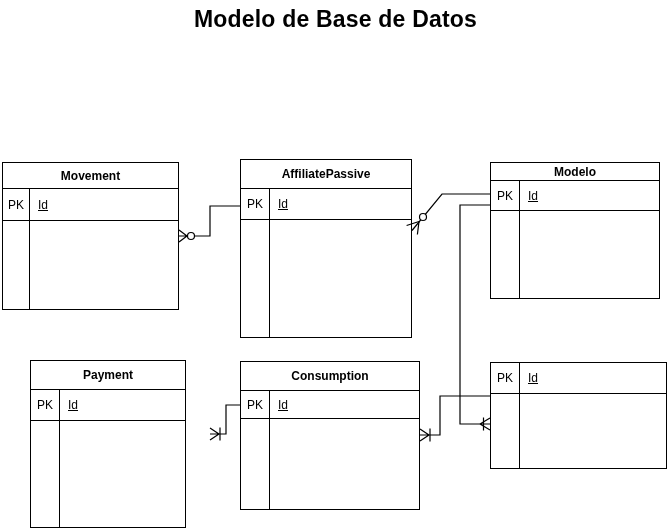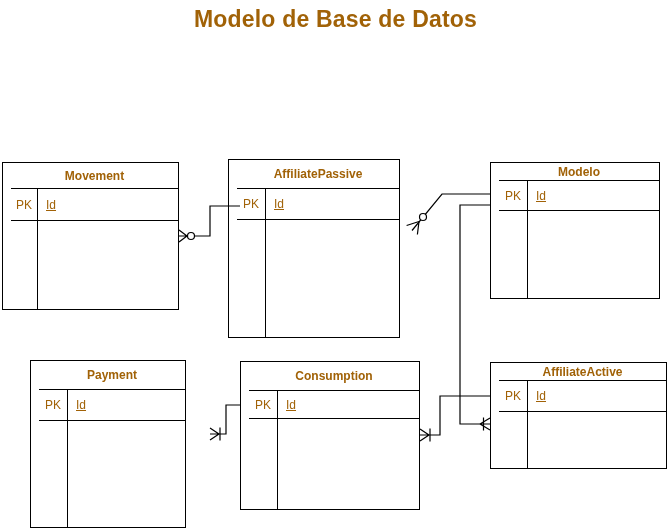--- a/index.html
+++ b/index.html
@@ -1,40 +1,39 @@
 <!DOCTYPE html>
 <html><head>
 <meta charset="utf-8">
 <style>
   html,body{margin:0;padding:0;background:#fff;}
   #canvas{
     position:relative;
     width:671px;height:531px;
     background:#ffffff;
     font-family:"Liberation Sans", sans-serif;
-    color:#a16207;
+    color:#000000;
     overflow:hidden;
   }
   #title{
     position:absolute;
     top:6px;left:0;width:671px;
     text-align:center;
     font-size:23px;
     font-weight:bold;
     letter-spacing:0.2px;
   }
   .entity{
     position:absolute;
     border:1px solid #000;
     background:#fff;
     box-sizing:border-box;
     display:flex;
     flex-direction:column;
     font-size:12px;
-    padding-left:8px;
   }
   .e-header{
     border-bottom:1px solid #000;
     box-sizing:border-box;
     font-weight:bold;
     display:flex;
     align-items:center;
     justify-content:center;
     flex:0 0 auto;
   }
@@ -97,21 +96,21 @@
     <div class="e-header" style="height:26px">Movement</div>
     <div class="e-keyrow" style="height:32px">
       <div class="e-pkcell">PK</div>
       <div class="e-fieldcell">Id</div>
     </div>
     <div class="e-body">
         <div class="e-bodypk"></div>
       </div>
   </div>
 
-  <div class="entity" style="left:228px;top:159px;width:172px;height:179px;--pkw:29px">
+  <div class="entity" style="left:240px;top:159px;width:172px;height:179px;--pkw:29px">
     <div class="e-header" style="height:29px">AffiliatePassive</div>
     <div class="e-keyrow" style="height:31px">
       <div class="e-pkcell">PK</div>
       <div class="e-fieldcell">Id</div>
     </div>
     <div class="e-body">
         <div class="e-bodypk"></div>
       </div>
   </div>
 
@@ -142,21 +141,20 @@
     <div class="e-keyrow" style="height:28px">
       <div class="e-pkcell">PK</div>
       <div class="e-fieldcell">Id</div>
     </div>
     <div class="e-body">
         <div class="e-bodypk"></div>
       </div>
   </div>
 
   <div class="entity" style="left:490px;top:362px;width:177px;height:107px;--pkw:29px">
-    <div class="e-header" style="height:18px">AffiliateActive</div>
     <div class="e-keyrow" style="height:31px">
       <div class="e-pkcell">PK</div>
       <div class="e-fieldcell">Id</div>
     </div>
     <div class="e-body">
         <div class="e-bodypk"></div>
       </div>
   </div>
 
   <svg id="wires" width="671" height="531" viewBox="0 0 671 531">

